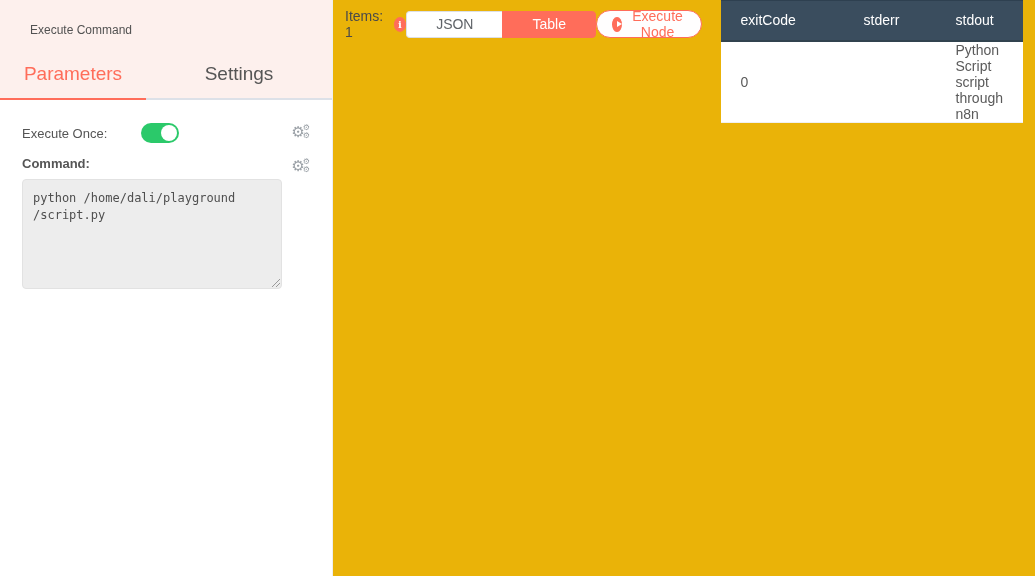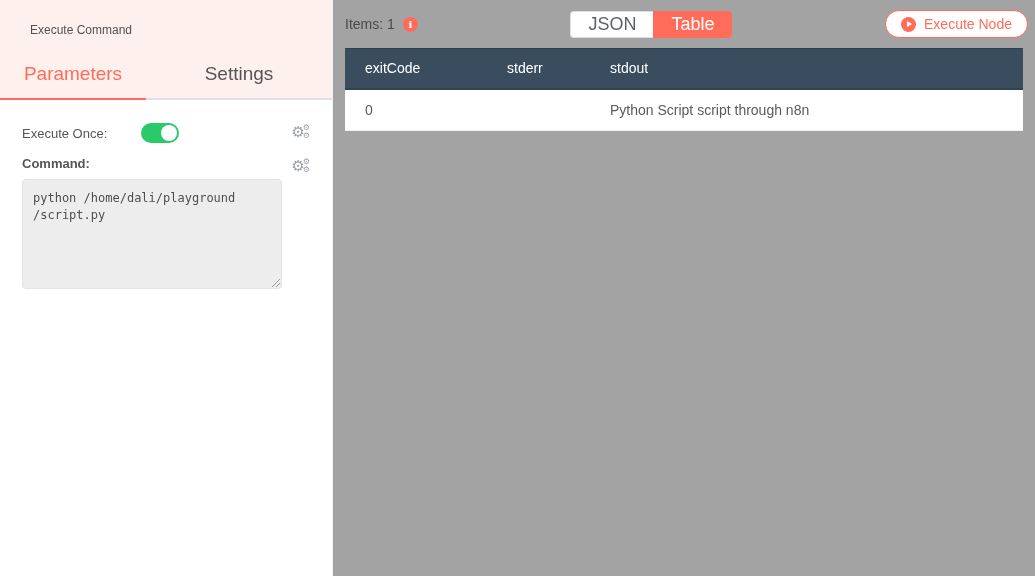--- a/index.html
+++ b/index.html
@@ -68,39 +68,39 @@
     position:absolute; right:0; top:2px;
     display:flex; align-items:center;
     color:#9aa0a6; cursor:pointer; line-height:1;
     font-family:"DejaVu Sans", sans-serif;
   }
   .gear-big { font-size:15px; }
   .gear-small-col { display:flex; flex-direction:column; margin-left:-2px; }
   .gear-small { font-size:8px; }
 
   
-  .right-panel { flex:1; display:flex; flex-direction:column; background:#a3a3a3; }
+  .right-panel { flex:1; display:flex; flex-direction:row; background:#eab308; }
   .topbar {
     height:48px; min-height:48px;
     display:flex; align-items:center;
     padding:0 7px 0 12px;
   }
   .items-group { display:flex; align-items:center; gap:8px; }
   .items-text { font-size:14px; color:#4a4a4a; }
   .info-badge {
     width:15px; height:15px; border-radius:50%;
     background:#ff6d5a; color:#fff;
     font-family:"DejaVu Serif", serif; font-weight:bold; font-size:10px;
     display:flex; align-items:center; justify-content:center;
     cursor:pointer;
   }
   .seg-control { margin:0 auto; display:flex; }
   .seg-btn {
-    height:27px; padding:0 17px;
-    font-size:18px; line-height:25px;
+    height:27px; padding:0 29px;
+    font-size:14px; line-height:25px;
     background:#fff; color:#5f6368;
     border:1px solid #dcdfe6;
     cursor:pointer;
   }
   .seg-btn-json { border-radius:4px 0 0 4px; border-right:none; }
   .seg-btn-table { border-radius:0 4px 4px 0; }
   .seg-btn.active { background:#ff6d5a; border-color:#ff6d5a; color:#fff; }
   .exec-btn {
     display:flex; align-items:center; gap:8px;
     height:28px; padding:0 15px;

